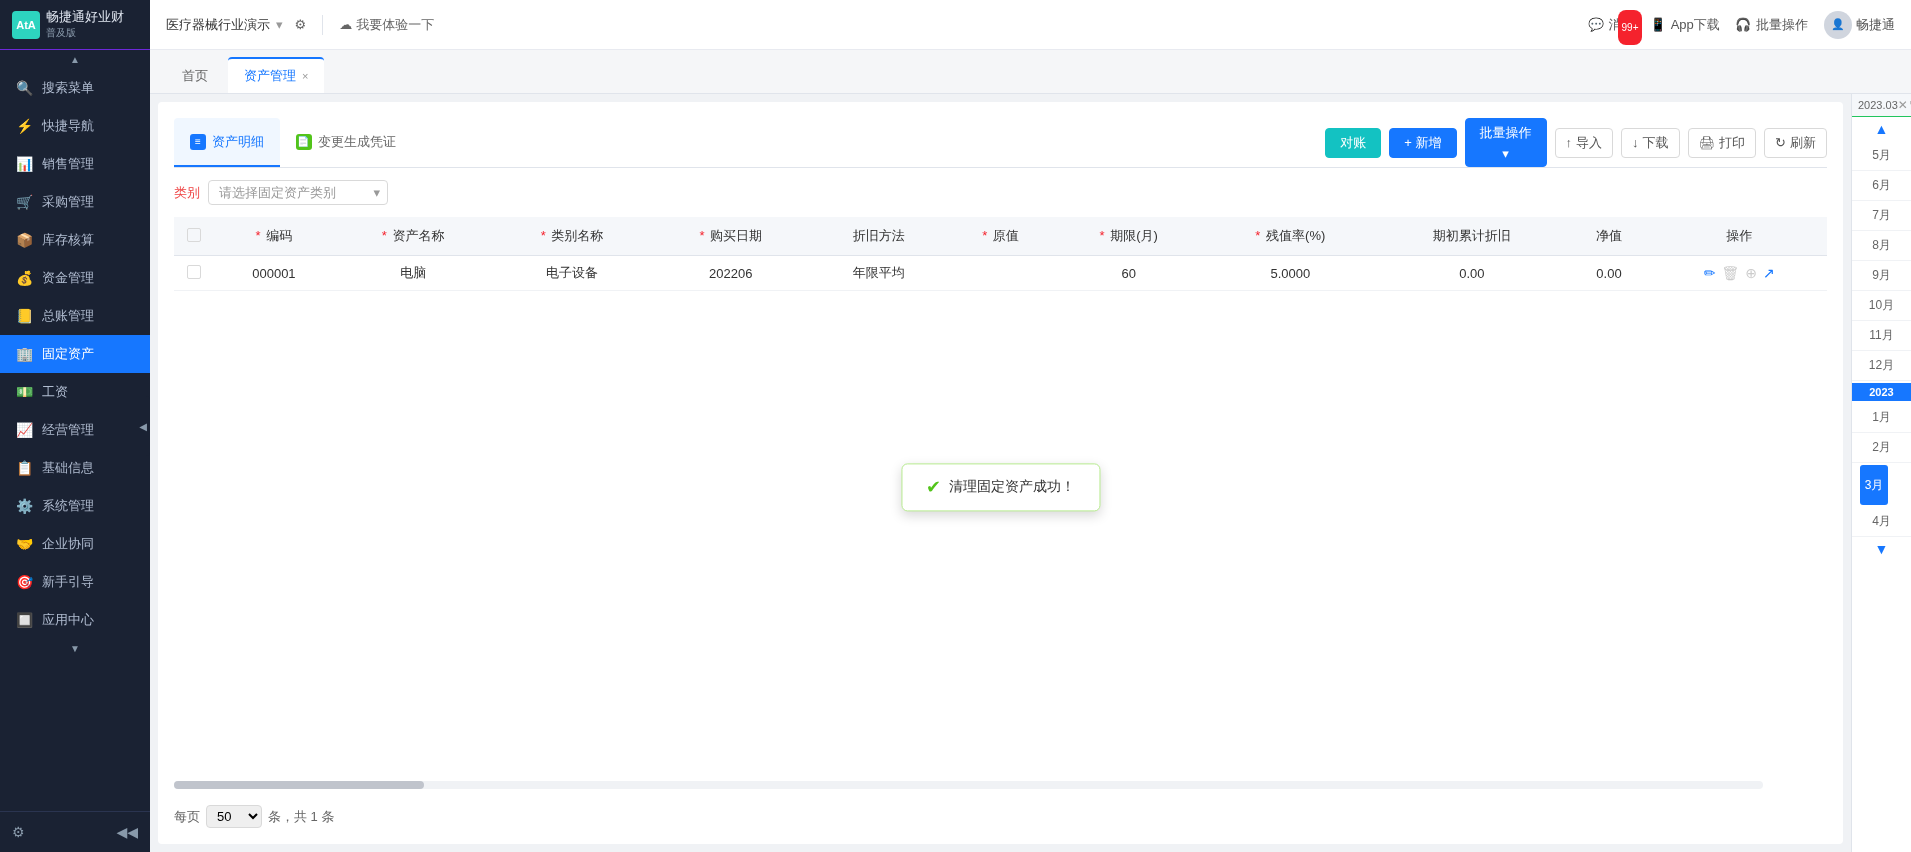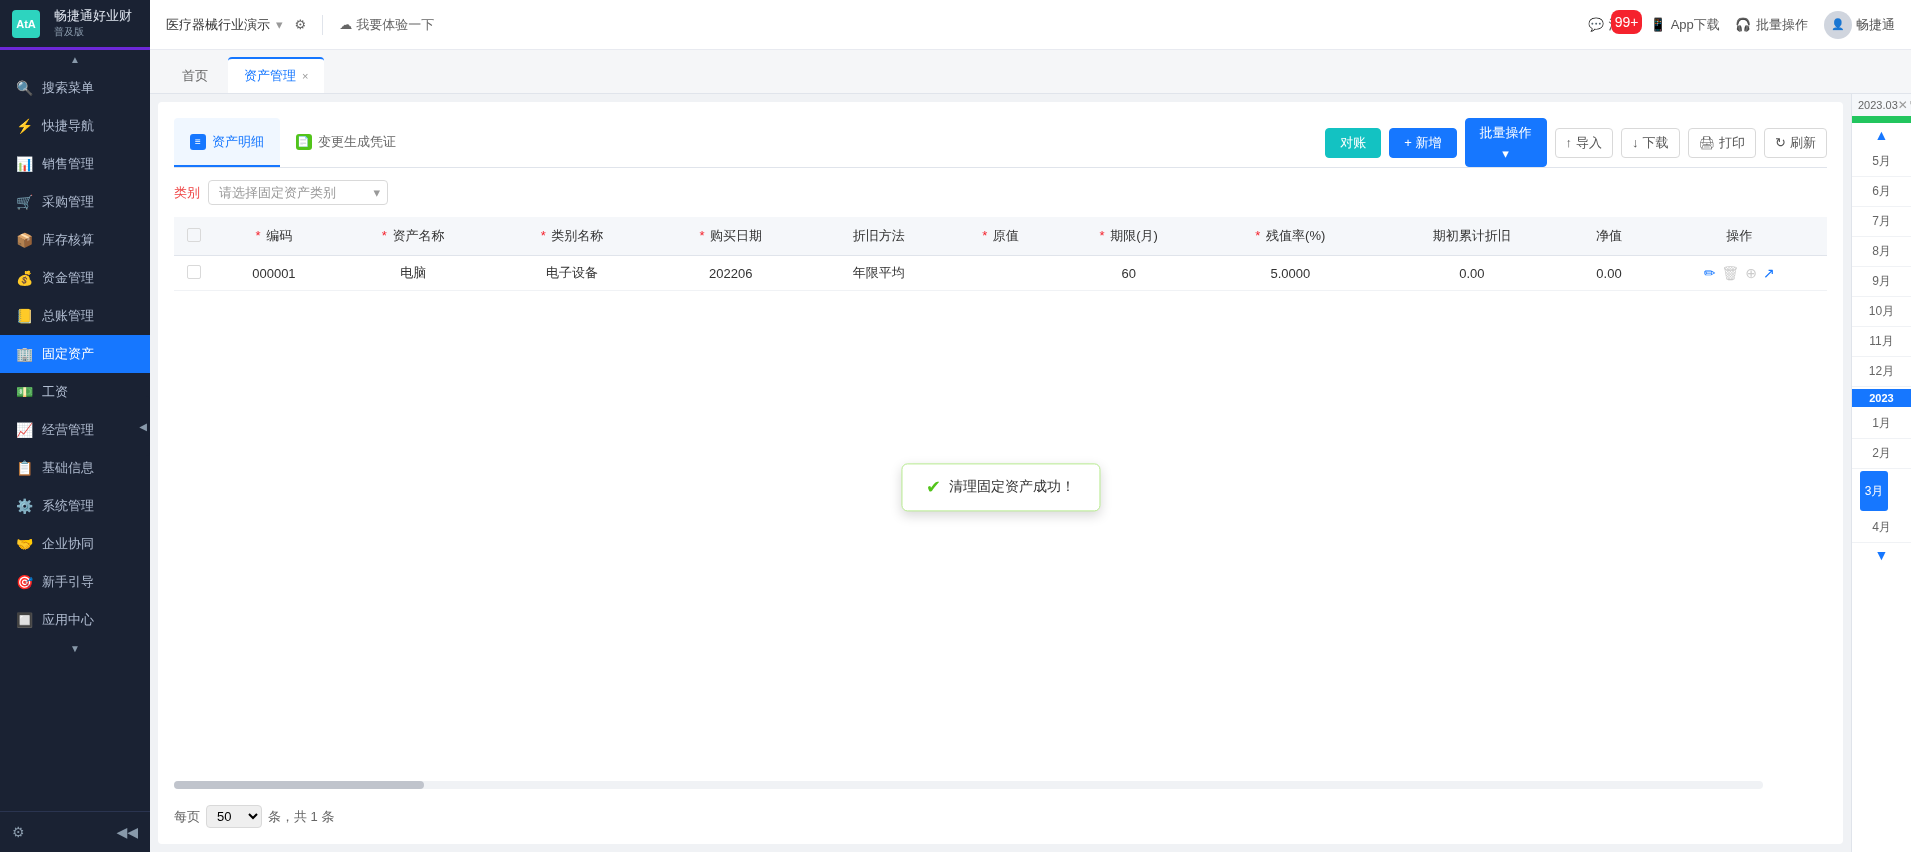--- a/index.html
+++ b/index.html
@@ -1,20 +1,20 @@
 <!DOCTYPE html>
 <html><head>
   <meta charset="utf-8">
   <style>
     * { box-sizing: border-box; margin: 0; padding: 0; }
     body { font-family: "Microsoft YaHei", "PingFang SC", sans-serif; font-size: 13px; background: #f0f2f5; display: flex; height: 852px; overflow: hidden; }
 
     
     .sidebar { width: 150px; background: #1a2233; display: flex; flex-direction: column; height: 100%; color: #c8d0e0; flex-shrink: 0; }
-    .sidebar-logo { padding: 8px 12px; background: #1a2233; border-bottom: 3px solid #6d28d9; display: flex; align-items: center; gap: 14px; min-height: 50px; }
+    .sidebar-logo { padding: 8px 12px; background: #1a2233; border-bottom: 1px solid #6d28d9; display: flex; align-items: center; gap: 6px; min-height: 50px; }
     .sidebar-logo-icon { width: 28px; height: 28px; background: #2dd4bf; border-radius: 4px; display: flex; align-items: center; justify-content: center; color: white; font-size: 11px; font-weight: bold; }
     .sidebar-logo-text { color: #e0e6f0; font-size: 13px; line-height: 1.3; }
     .sidebar-logo-sub { color: #8899aa; font-size: 10px; }
     .sidebar-scroll { flex: 1; overflow-y: auto; }
     .sidebar-scroll::-webkit-scrollbar { width: 3px; }
     .sidebar-scroll::-webkit-scrollbar-thumb { background: #3a4a60; }
     .sidebar-item { display: flex; align-items: center; gap: 8px; padding: 10px 16px; cursor: pointer; color: #b0bcd0; font-size: 13px; }
     .sidebar-item.active { background: #1677ff; color: white; }
     .sidebar-item .icon { width: 18px; height: 18px; display: flex; align-items: center; justify-content: center; font-size: 14px; flex-shrink: 0; }
     .sidebar-bottom { padding: 8px; border-top: 1px solid #2a3450; display: flex; justify-content: space-between; align-items: center; }
@@ -23,21 +23,21 @@
     
     .main { flex: 1; display: flex; flex-direction: column; overflow: hidden; position: relative; }
 
     
     .topbar { height: 50px; background: white; display: flex; align-items: center; padding: 0 16px; border-bottom: 1px solid #e8eaf0; gap: 12px; flex-shrink: 0; }
     .topbar-company { display: flex; align-items: center; gap: 6px; font-size: 13px; color: #333; }
     .topbar-divider { width: 1px; height: 20px; background: #e0e4eb; margin: 0 4px; }
     .topbar-experience { display: flex; align-items: center; gap: 4px; color: #666; font-size: 13px; cursor: pointer; }
     .topbar-right { margin-left: auto; display: flex; align-items: center; gap: 16px; }
     .topbar-right-item { display: flex; align-items: center; gap: 4px; color: #555; font-size: 13px; cursor: pointer; position: relative; }
-    .badge { background: #f5222d; color: white; border-radius: 8px; padding: 4px 4px; font-size: 14px; position: absolute; top: -6px; right: -8px; }
+    .badge { background: #f5222d; color: white; border-radius: 8px; padding: 12px 4px; font-size: 10px; position: absolute; top: -6px; right: -8px; }
     .topbar-avatar { width: 28px; height: 28px; background: #d0d5de; border-radius: 50%; display: flex; align-items: center; justify-content: center; font-size: 11px; color: #555; }
 
     
     .tabbar { height: 44px; background: #f5f6f8; display: flex; align-items: flex-end; padding: 0 16px; border-bottom: 1px solid #e0e4eb; flex-shrink: 0; gap: 4px; }
     .tab { padding: 8px 16px; background: #e8eaf0; border-radius: 4px 4px 0 0; cursor: pointer; font-size: 13px; color: #666; display: flex; align-items: center; gap: 6px; }
     .tab.active { background: white; color: #1677ff; border-top: 2px solid #1677ff; }
     .tab-home { background: transparent; color: #666; font-size: 13px; }
 
     
     .content { flex: 1; display: flex; overflow: hidden; }
@@ -81,21 +81,21 @@
     .toast { position: absolute; left: 50%; top: 50%; transform: translate(-50%, -20%); background: white; border: 1px solid #b7eb8f; border-radius: 6px; padding: 12px 24px; display: flex; align-items: center; gap: 8px; box-shadow: 0 4px 12px rgba(0,0,0,0.15); font-size: 14px; color: #333; z-index: 100; white-space: nowrap; }
     .toast-icon { color: #52c41a; font-size: 18px; }
 
     
     .pagination { display: flex; align-items: center; gap: 6px; padding: 8px 0; margin-top: 4px; }
     .page-label { font-size: 13px; color: #666; }
     .page-select { padding: 2px 6px; border: 1px solid #d9d9d9; border-radius: 4px; font-size: 13px; }
 
     
     .timeline-panel { width: 60px; background: white; border-left: 1px solid #e0e4eb; display: flex; flex-direction: column; flex-shrink: 0; position: relative; }
-    .timeline-header { display: flex; align-items: center; justify-content: space-between; padding: 4px 6px; border-bottom: 7px solid #22c55e; background: #f5f7fa; }
+    .timeline-header { display: flex; align-items: center; justify-content: space-between; padding: 4px 6px; border-bottom: 1px solid #22c55e; background: #f5f7fa; }
     .timeline-controls { display: flex; gap: 2px; }
     .timeline-months { flex: 1; overflow-y: auto; }
     .timeline-month { padding: 6px 8px; font-size: 12px; color: #666; cursor: pointer; text-align: center; border-bottom: 1px solid #f0f2f5; }
     .timeline-month.active { background: #1677ff; color: white; border-radius: 50%; width: 28px; height: 40px; display: flex; align-items: center; justify-content: center; margin: 2px auto; padding: 0; border-bottom: none; }
   </style>
 </head>
 <body>
 
 <div class="sidebar">
   <div class="sidebar-logo">

